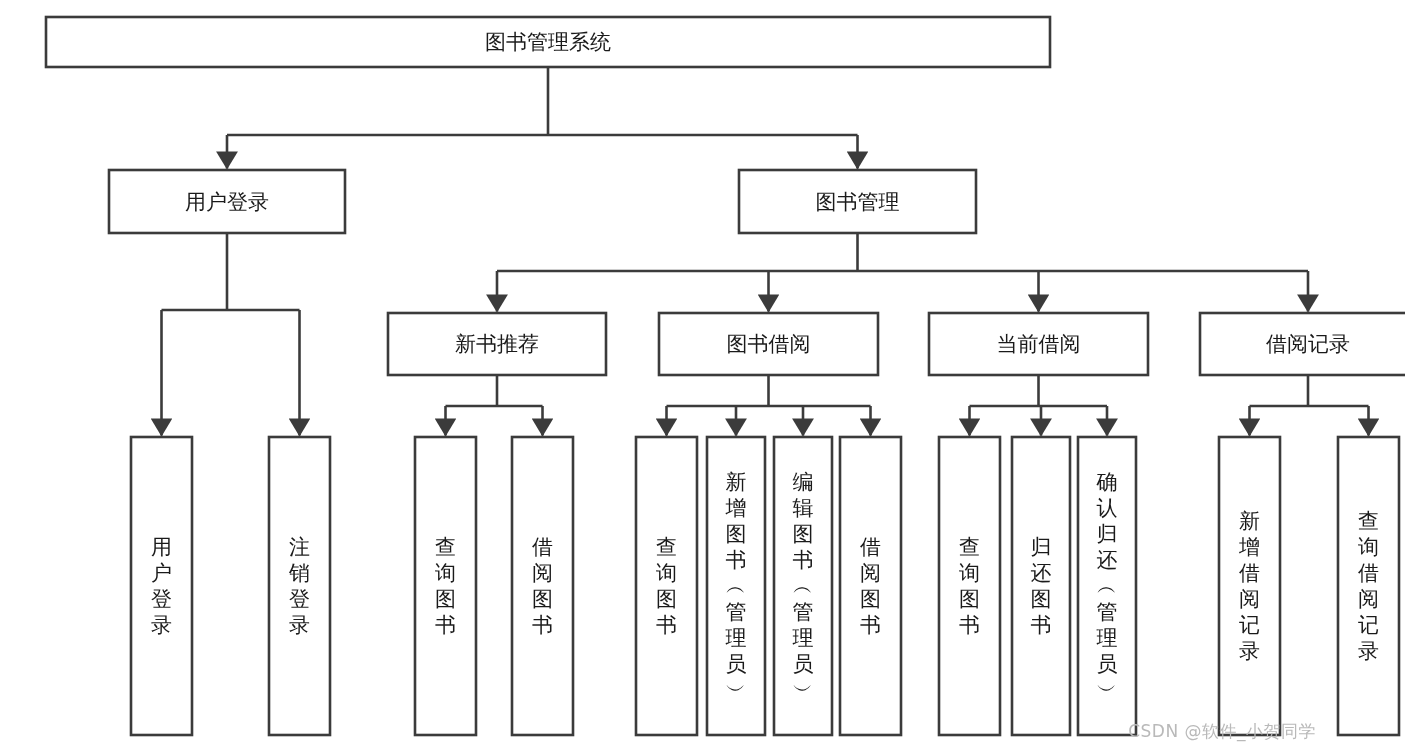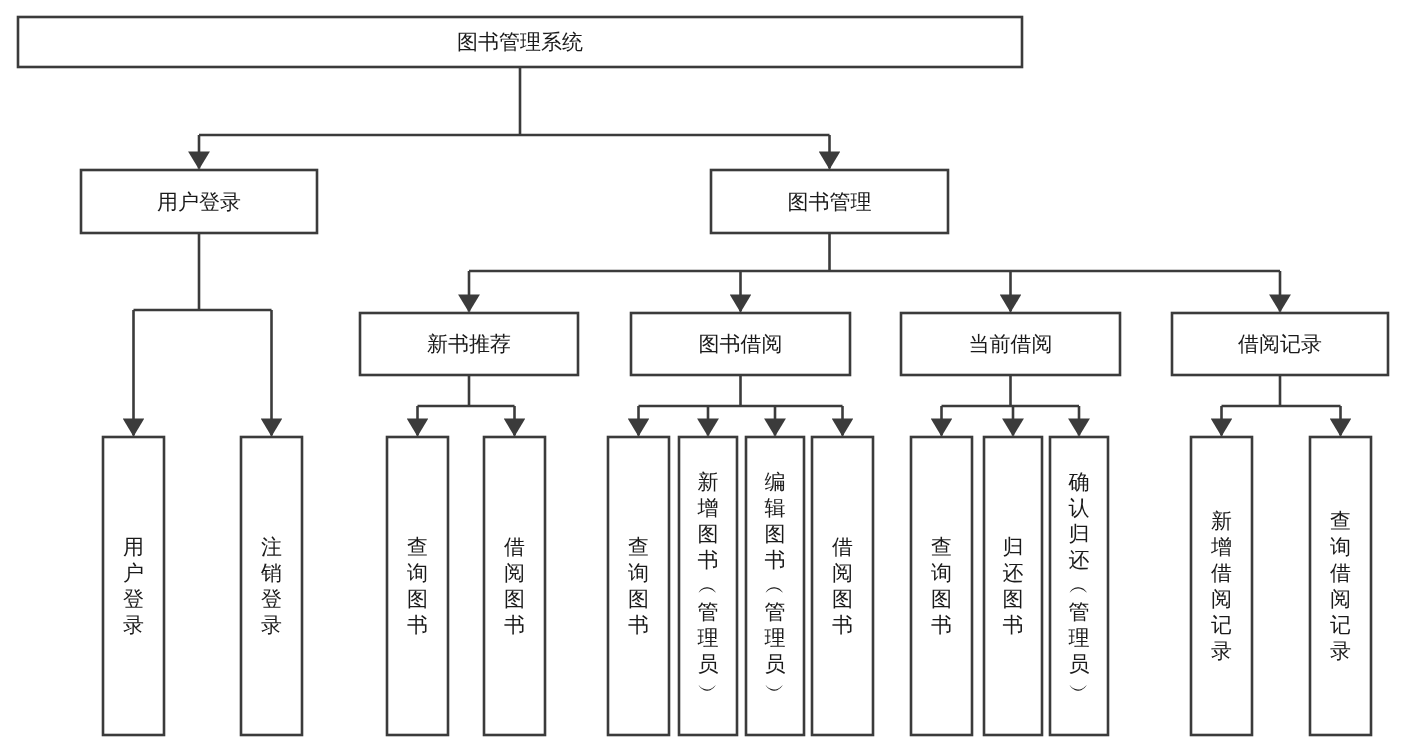--- a/index.html
+++ b/index.html
@@ -12,20 +12,21 @@
     width: 1405px;
     height: 747px;
     font-family: "DejaVu Sans", "Liberation Sans", sans-serif;
     overflow: hidden;
   }
   #diagram-root {
     position: relative;
     width: 1296px;
     height: 747px;
     background: #ffffff;
+    margin-left: 28px;
   }
   svg#tree-svg {
     position: absolute;
     top: 0;
     left: 0;
     width: 1405px;
     height: 747px;
     display: block;
   }
   .node-box {
@@ -203,13 +204,14 @@
         <g>
           <rect x="1191" y="437" width="61" height="298" class="node-box"></rect>
           <text x="1221.5" y="528.28" class="node-label-v"><tspan x="1221.5" dy="0">新</tspan><tspan x="1221.5" dy="26">增</tspan><tspan x="1221.5" dy="26">借</tspan><tspan x="1221.5" dy="26">阅</tspan><tspan x="1221.5" dy="26">记</tspan><tspan x="1221.5" dy="26">录</tspan></text>
         </g>
         <g>
           <rect x="1310" y="437" width="61" height="298" class="node-box"></rect>
           <text x="1340.5" y="528.28" class="node-label-v"><tspan x="1340.5" dy="0">查</tspan><tspan x="1340.5" dy="26">询</tspan><tspan x="1340.5" dy="26">借</tspan><tspan x="1340.5" dy="26">阅</tspan><tspan x="1340.5" dy="26">记</tspan><tspan x="1340.5" dy="26">录</tspan></text>
         </g>
       </g>
   </svg>
+  <div class="watermark-text">CSDN @软件_小贺同学</div>
 </div>
 
 </body></html>

